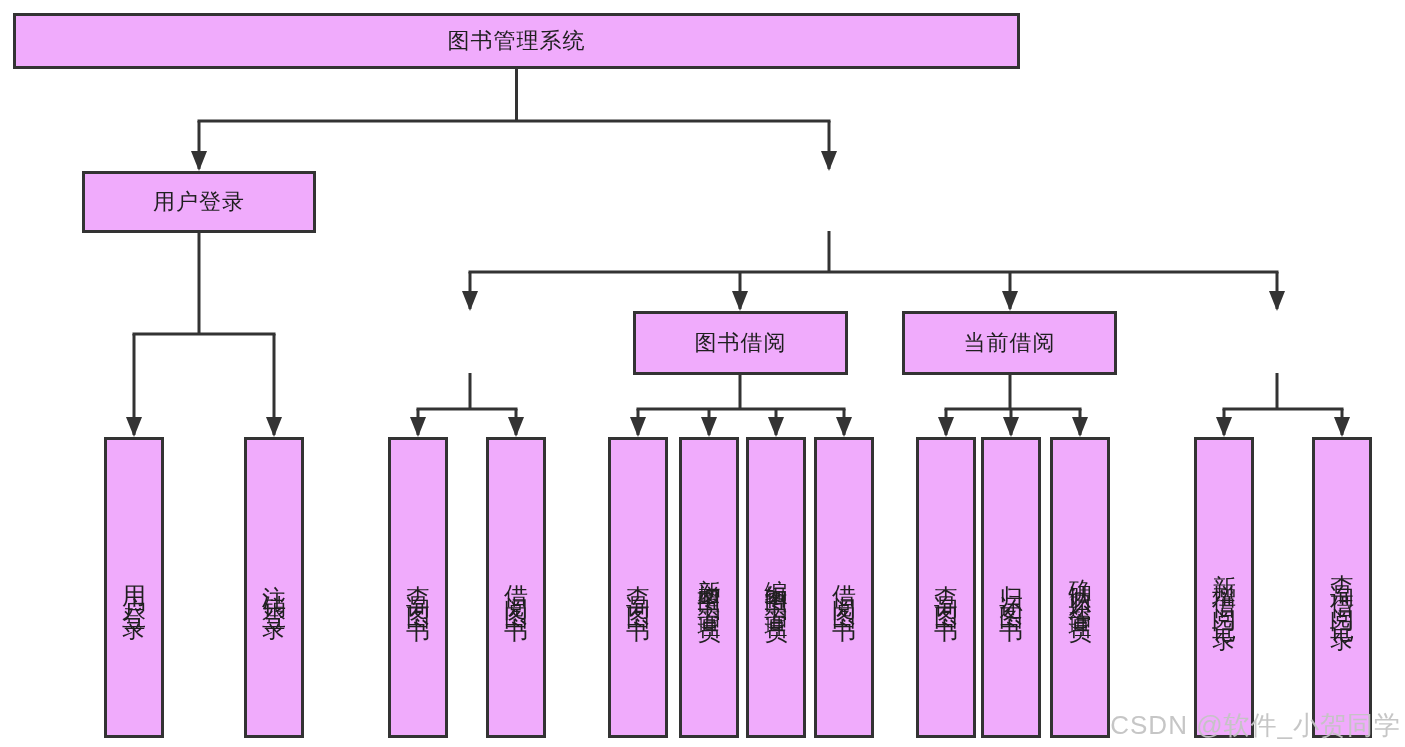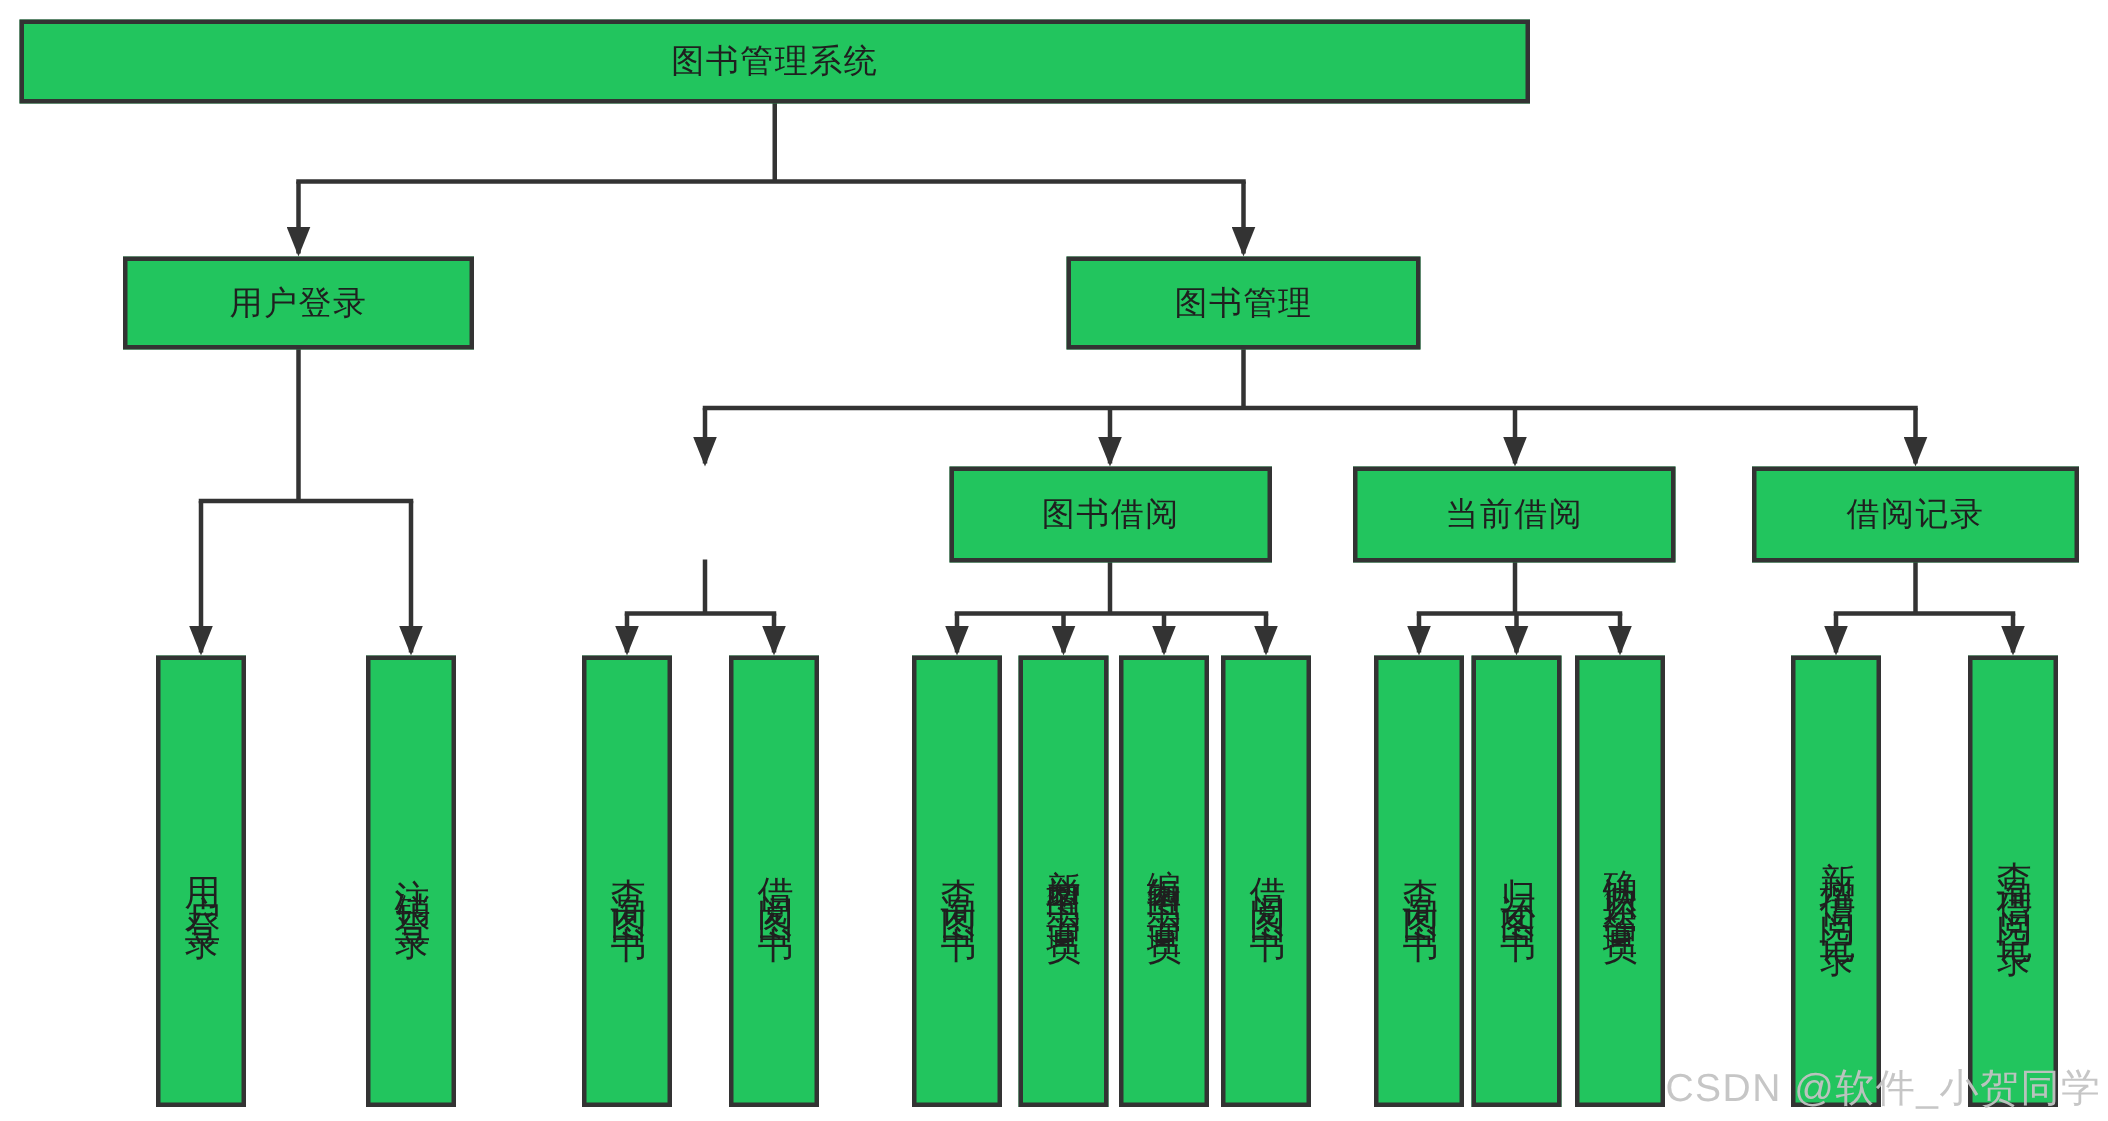--- a/index.html
+++ b/index.html
@@ -20,21 +20,21 @@
     width: 1405px; height: 747px;
   }
   svg.connectors path.line {
     stroke: #333333;
     stroke-width: 3;
     fill: none;
   }
 
   .node {
     position: absolute;
-    background: #22c55e;
+    background: #f0abfc;
     border: 3px solid #333333;
     color: #1f1f1f;
     display: flex;
     align-items: center;
     justify-content: center;
   }
   .node.h { font-size: 22px; letter-spacing: 1px; }
 
   
   #n-root          { left: 13px;  top: 13px;  width: 1007px; height: 56px; }
@@ -131,25 +131,23 @@
 
     <path class="line" d="M1277,373 V409"></path>
     <path class="line" d="M1222.5,409 H1343.5"></path>
     <path class="line" d="M1224,409 V435" marker-end="url(#arrow)"></path>
     <path class="line" d="M1342,409 V435" marker-end="url(#arrow)"></path>
   </svg>
 
   <div class="node h" id="n-root">图书管理系统</div>
 
   <div class="node h" id="n-user-login">用户登录</div>
-  <div class="node h" id="n-book-mgmt">图书管理</div>
 
   <div class="node h" id="n-book-borrow">图书借阅</div>
   <div class="node h" id="n-current-borrow">当前借阅</div>
-  <div class="node h" id="n-borrow-records">借阅记录</div>
 
   <div class="node v" id="l-ul-login">
     <span>用户登录</span>
   </div>
   <div class="node v" id="l-ul-logout">
     <span>注销登录</span>
   </div>
 
   <div class="node v" id="l-nb-query">
     <span>查询图书</span>

